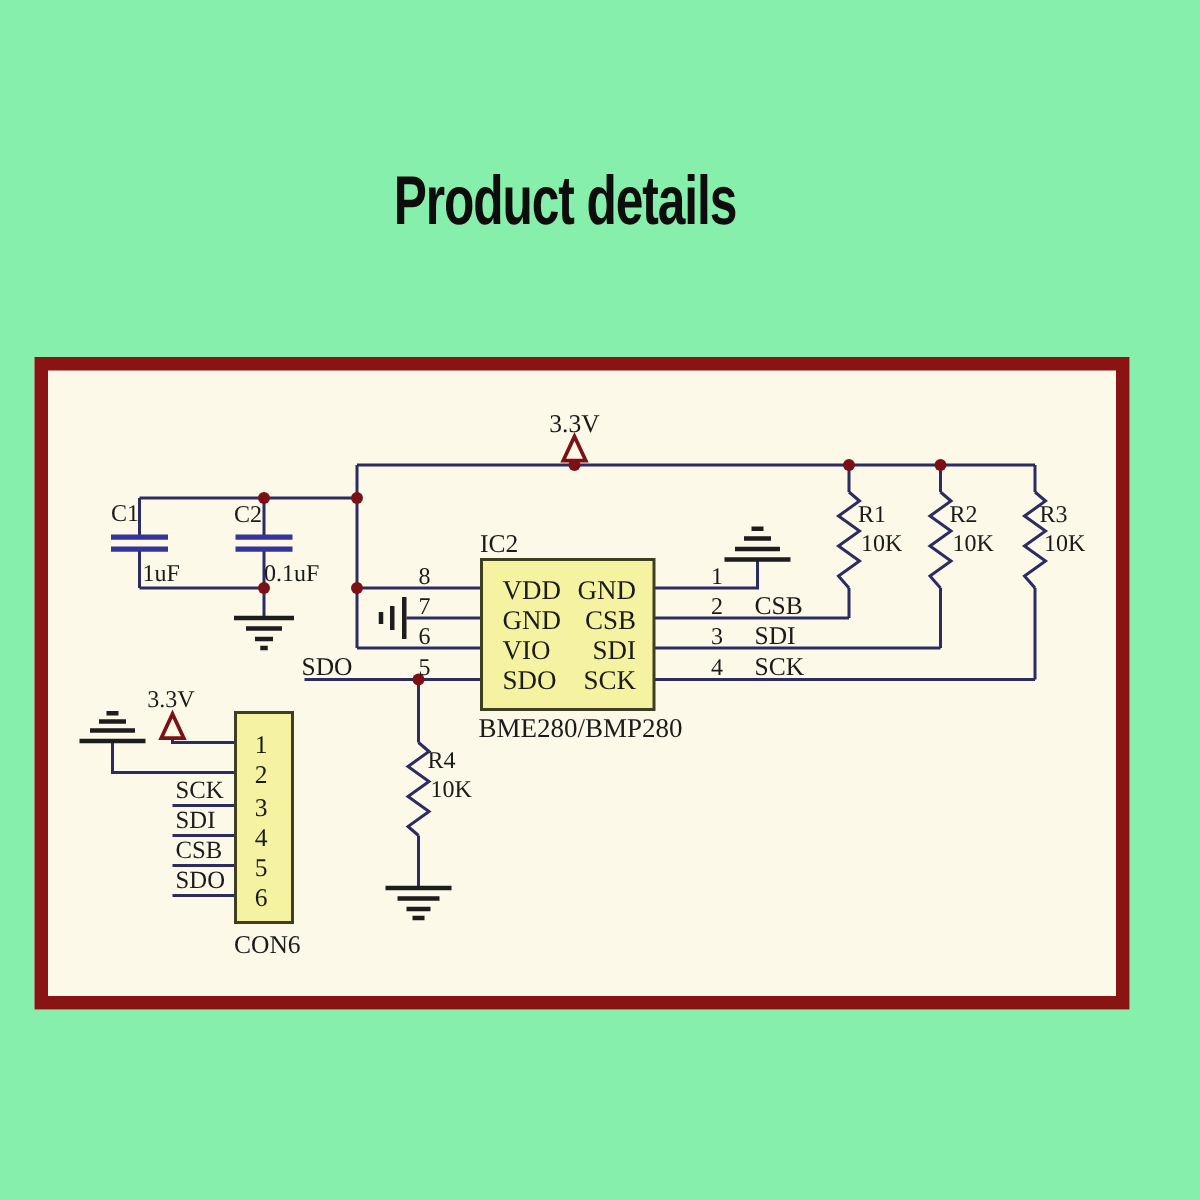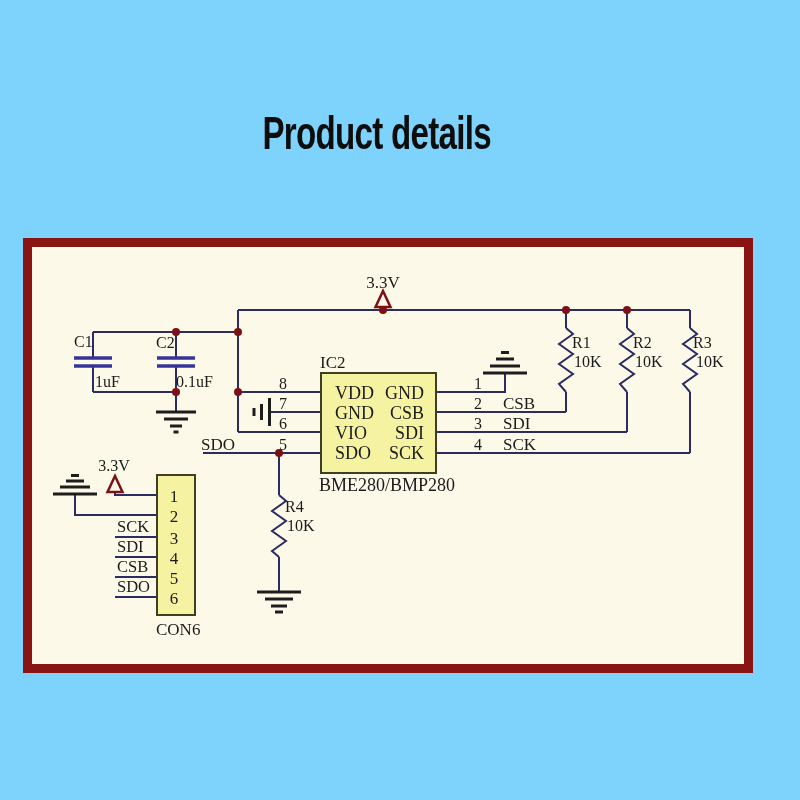--- a/index.html
+++ b/index.html
@@ -1,16 +1,16 @@
 <!DOCTYPE html>
 <html><head>
 <meta charset="utf-8">
 <style>
   html,body{margin:0;padding:0;background:#ffffff;}
-  .page{position:relative;width:800px;height:800px;background:#7dd3fc;overflow:hidden;
+  .page{position:relative;width:800px;height:800px;background:#86efac;overflow:hidden;
         font-family:"Liberation Serif",serif;}
   .title-row{position:absolute;top:110px;left:0;width:754px;text-align:center;}
   .title{display:inline-block;font-family:"Liberation Sans",sans-serif;font-weight:700;
          font-size:46px;line-height:1;color:#0d0d0d;letter-spacing:-1px;transform:scaleX(0.72);}
   .frame{position:absolute;left:23px;top:238px;width:730px;height:435px;box-sizing:border-box;
          border:9px solid #8a1414;background:#fcf9e8;}
   svg.schematic{position:absolute;left:0;top:0;width:800px;height:800px;}
   svg.schematic text{font-family:"Liberation Serif",serif;fill:#1b1b1b;}
   .wire{stroke:#2c2c62;stroke-width:2;fill:none;}
   .plate{stroke:#34349a;stroke-width:3.5;fill:none;}

